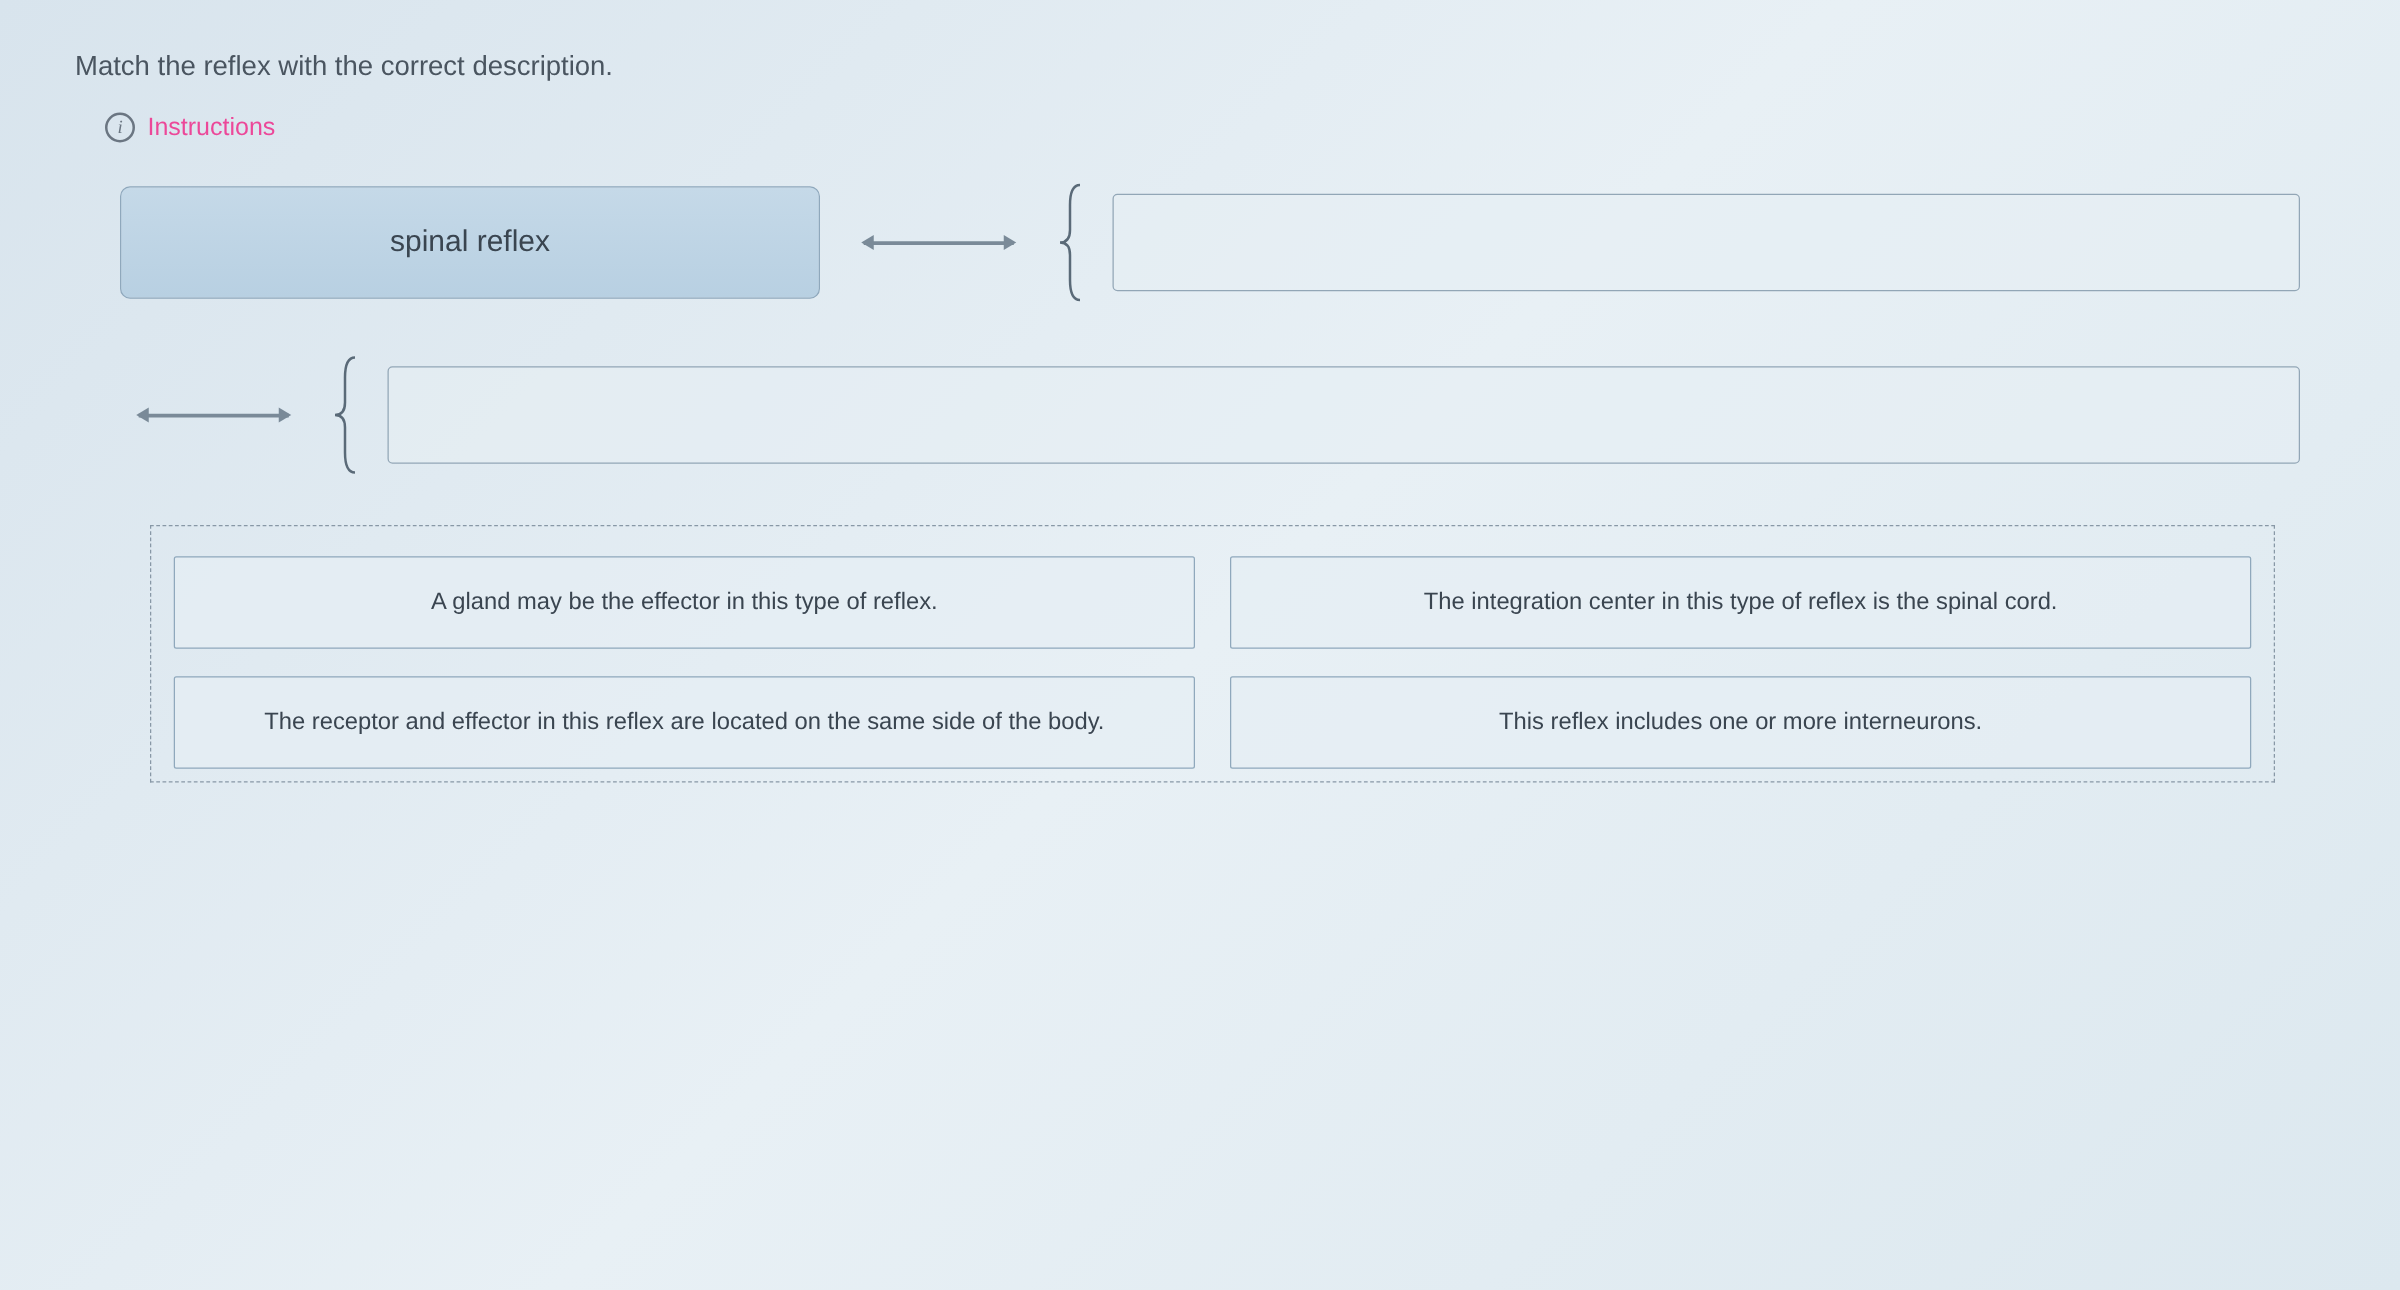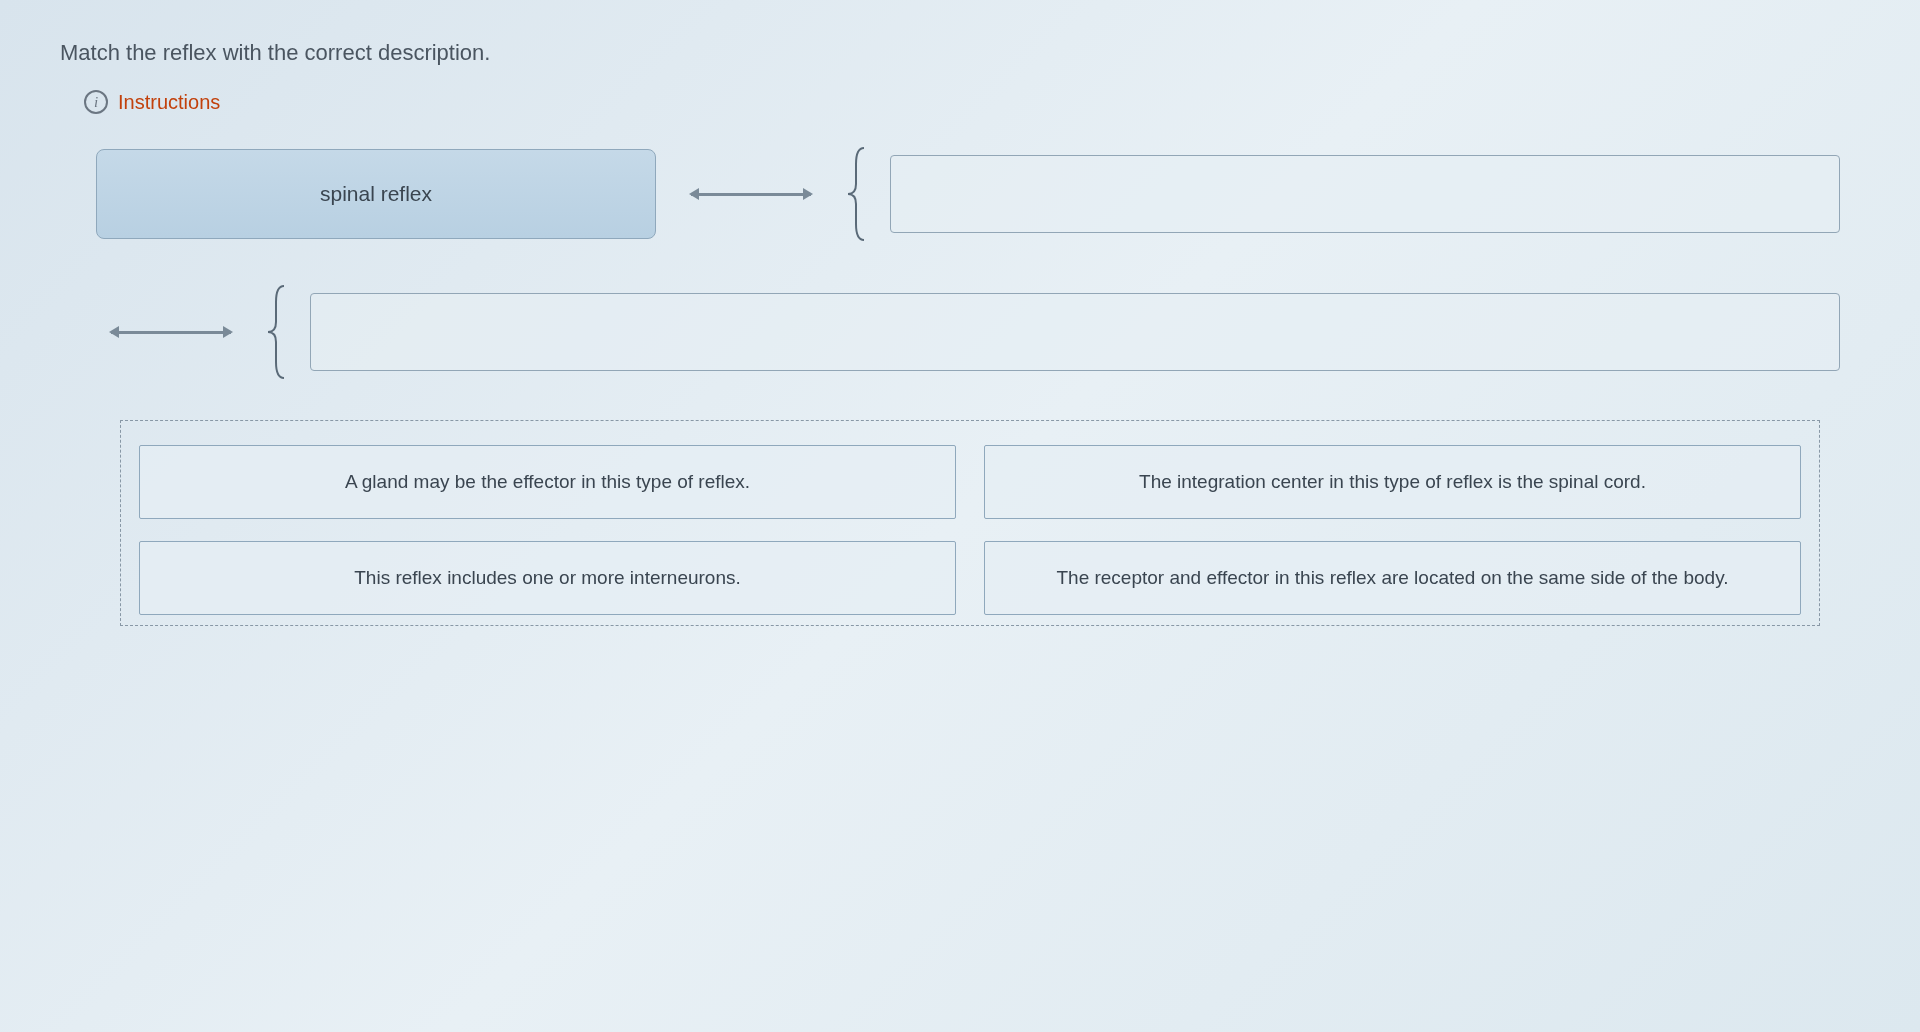--- a/index.html
+++ b/index.html
@@ -36,41 +36,41 @@
       display: flex;
       align-items: center;
       justify-content: center;
       font-family: Georgia, serif;
       font-style: italic;
       font-size: 15px;
       color: #6b7682;
     }
     .instructions-label {
       font-size: 20px;
-      color: #c2410c;
+      color: #ec4899;
     }
     .matching-area {
       padding-left: 36px;
     }
     .match-row {
       display: flex;
       align-items: center;
       margin-bottom: 38px;
       gap: 20px;
     }
     .term-box {
       width: 560px;
       height: 90px;
       background: linear-gradient(180deg, #c5d9e8 0%, #b8d0e2 100%);
       border: 1px solid #8fa8bc;
       border-radius: 8px;
       display: flex;
       align-items: center;
       justify-content: center;
-      font-size: 21px;
+      font-size: 24px;
       color: #3a4550;
       cursor: grab;
       text-align: center;
     }
     .arrow-connector {
       width: 150px;
       display: flex;
       align-items: center;
       justify-content: center;
       position: relative;
@@ -169,15 +169,15 @@
     <div class="drop-target"></div>
   </div>
 
 
 
 </div>
 
 <div class="answer-bank">
   <div class="answer-option">A gland may be the effector in this type of reflex.</div>
   <div class="answer-option">The integration center in this type of reflex is the spinal cord.</div>
+  <div class="answer-option">The receptor and effector in this reflex are located on the same side of the body.</div>
   <div class="answer-option">This reflex includes one or more interneurons.</div>
-  <div class="answer-option">The receptor and effector in this reflex are located on the same side of the body.</div>
 </div>
 
 </body></html>

